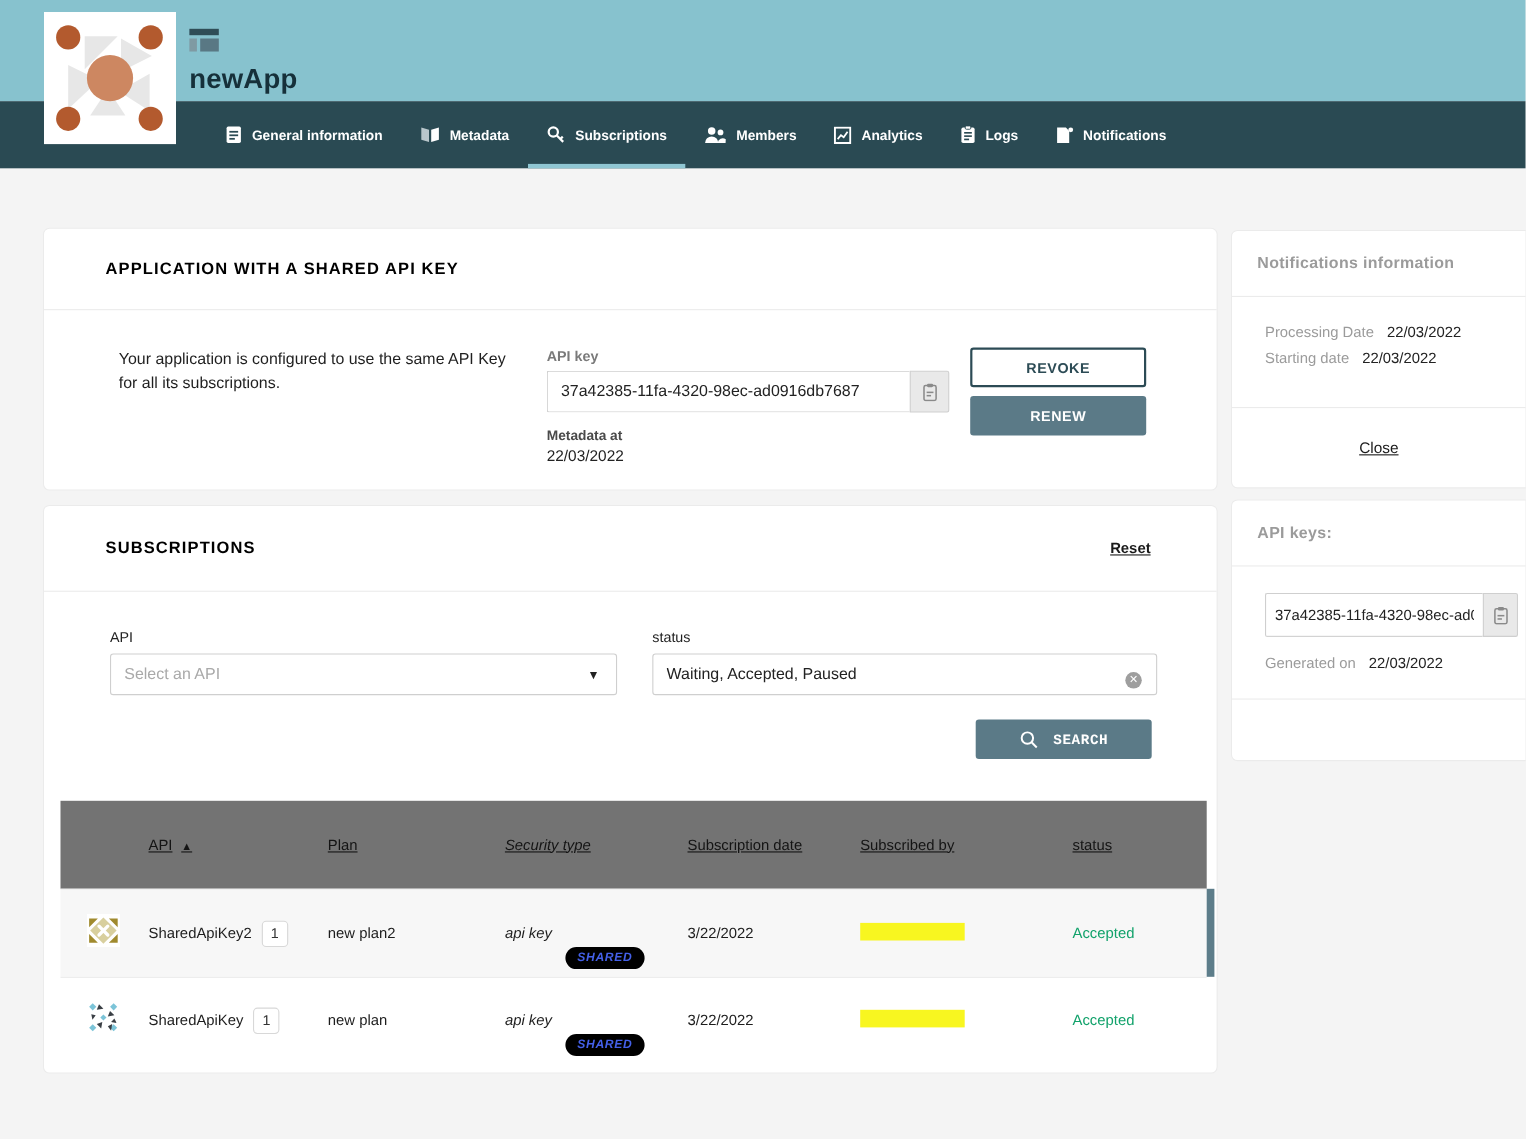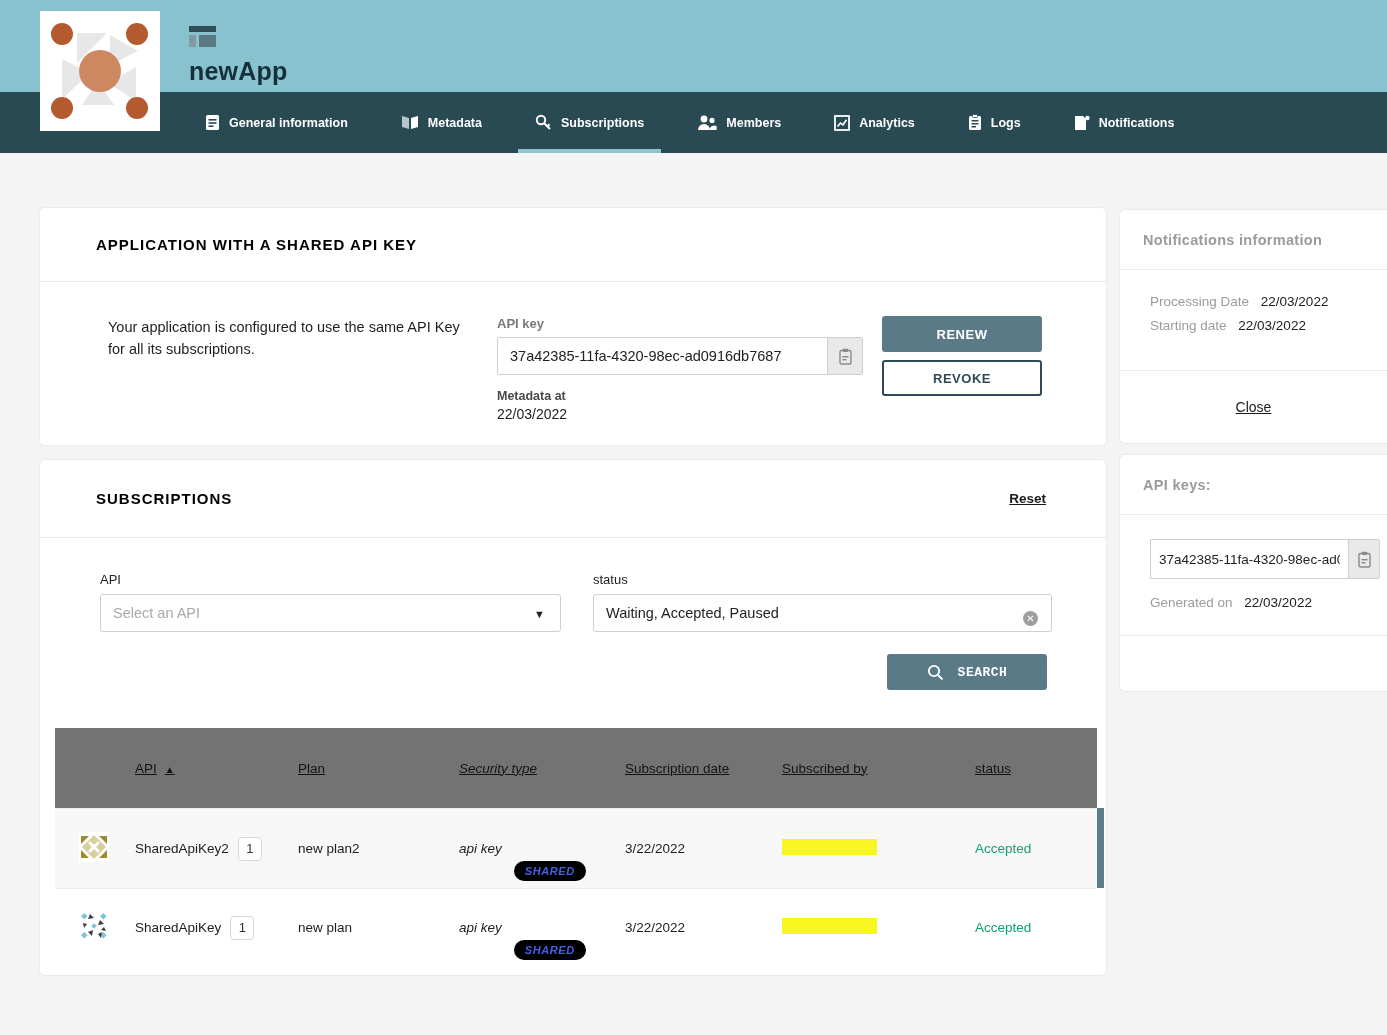--- a/index.html
+++ b/index.html
@@ -1,23 +1,23 @@
 <!DOCTYPE html>
 <html><head>
 <meta charset="utf-8">
 <style>
   * { margin:0; padding:0; box-sizing:border-box; }
   html,body { width:1387px; height:1035px; overflow:hidden; }
   body { font-family:"Liberation Sans", sans-serif; background:#f4f4f4; color:#222; position:relative; }
 
   
   .topbar { position:absolute; left:0; top:0; width:1387px; height:92px; background:#87c2ce; }
-  .navbar { position:absolute; left:0; top:92px; width:1387px; height:61px; background:#2a4a53; display:flex; align-items:stretch; padding-left:188px;gap:19px; }
+  .navbar { position:absolute; left:0; top:92px; width:1387px; height:61px; background:#2a4a53; display:flex; align-items:stretch; padding-left:188px; }
   .logo-box { position:absolute; left:40px; top:11px; width:120px; height:120px; background:#fff; z-index:5; }
-  .title-block { position:absolute; left:189px; top:26px; z-index:4; }
+  .title-block { position:absolute; left:172px; top:26px; z-index:4; }
   .app-title { font-size:25px; font-weight:bold; color:#16303a; margin-top:6px; letter-spacing:.2px; }
   .tab { display:flex; align-items:center; gap:9px; padding:0 17px; color:#fff; font-size:12.5px; font-weight:600; cursor:pointer; position:relative; }
   .tab svg { display:block; }
   .tab.active::after { content:""; position:absolute; left:0; right:0; bottom:0; height:4px; background:#8fc6d2; }
 
   
   .card { position:absolute; background:#fff; border-radius:5px; box-shadow:0 0 0 1px rgba(0,0,0,0.035); }
   .card-title { font-size:15px; font-weight:bold; color:#000000; letter-spacing:1px; }
 
   
@@ -203,22 +203,22 @@
               <rect x="3.8" y="0.8" width="5.4" height="3.2" rx="1" fill="#8a8a8a"></rect>
               <rect x="3.4" y="8" width="6.2" height="1.4" fill="#8a8a8a"></rect>
               <rect x="3.4" y="11" width="4" height="1.4" fill="#8a8a8a"></rect>
             </svg>
         </button>
       </div>
       <div class="created-label">Metadata at</div>
       <div class="created-value">22/03/2022</div>
     </div>
     <div class="btn-col">
+      <button class="btn btn-outline">REVOKE</button>
       <button class="btn btn-solid">RENEW</button>
-      <button class="btn btn-outline">REVOKE</button>
     </div>
   </div>
 </section>
 
 <section class="card card-subs">
   <div class="head">
     <div class="card-title">SUBSCRIPTIONS</div>
     <span class="reset-link">Reset</span>
   </div>
 

